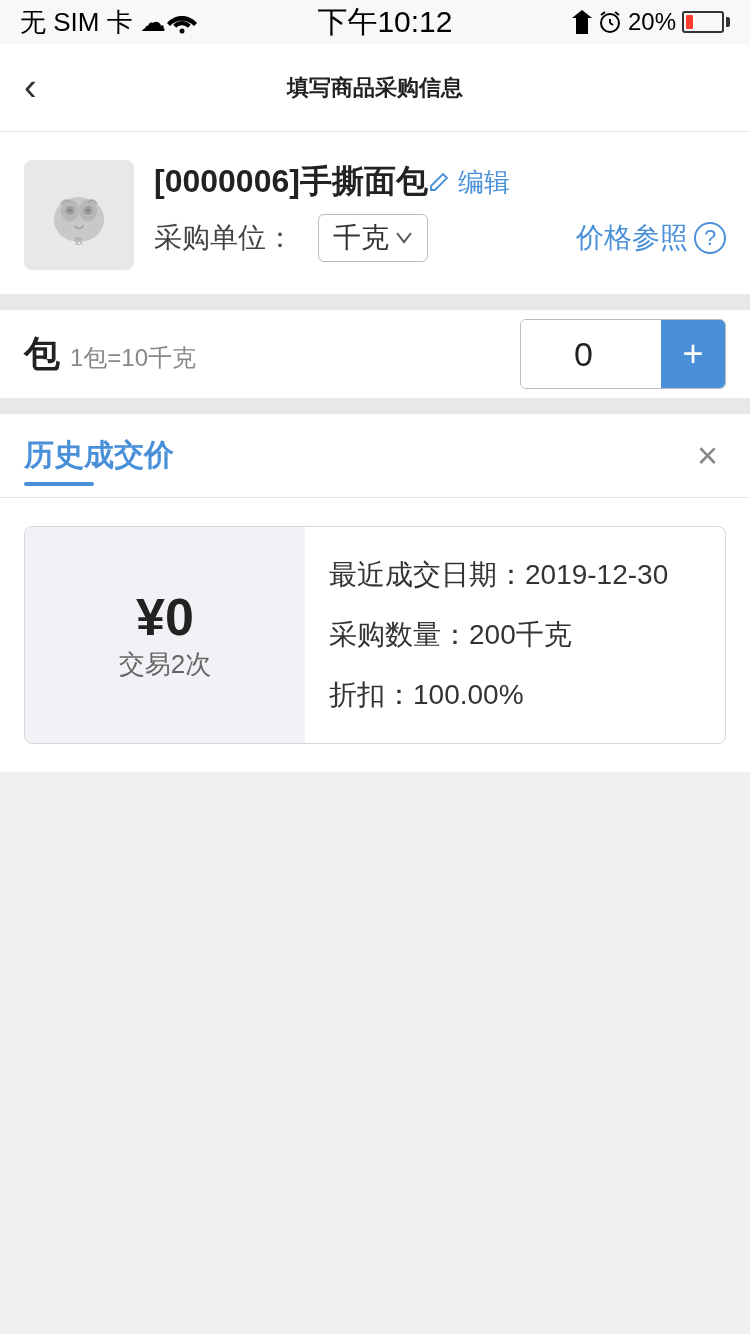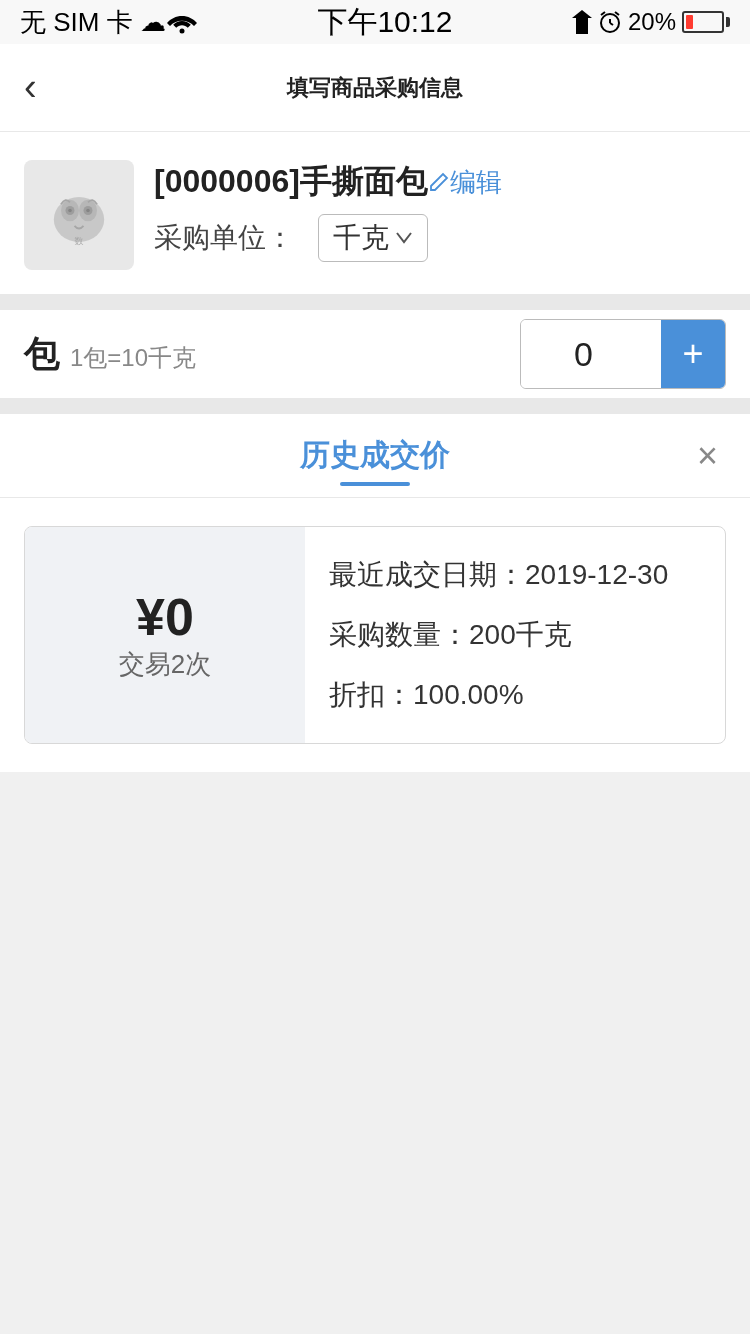--- a/index.html
+++ b/index.html
@@ -142,21 +142,21 @@
     .product-name {
       font-size: 32px;
       font-weight: 600;
       color: #222;
     }
     .edit-link {
       color: #4a90d9;
       font-size: 26px;
       display: flex;
       align-items: center;
-      gap: 0;
+      gap: 8px;
       cursor: pointer;
     }
     .unit-row {
       display: flex;
       align-items: center;
       justify-content: space-between;
     }
     .unit-left {
       display: flex;
       align-items: center;
@@ -266,21 +266,21 @@
       align-items: center;
       border-bottom: 1px solid #e8e8e8;
       padding: 0 24px;
       position: relative;
       height: 84px;
     }
     .tab-item {
       flex: 1;
       display: flex;
       flex-direction: column;
-      align-items: center;
+      align-items: flex-start;
       justify-content: center;
       height: 61px;
       cursor: pointer;
       position: relative;
       font-family: Liberation Serif, serif;
     }
     .tab-label {
       font-size: 30px;
     }
     .tab-label.active {
@@ -435,20 +435,26 @@
       <div class="unit-row">
         <div class="unit-left">
           <span>采购单位：</span>
           <div class="unit-dropdown">
             <span>千克</span>
             <svg width="18" height="14" viewBox="0 0 18 14">
               <path d="M2 2 L9 11 L16 2" fill="none" stroke="#555" stroke-width="2"></path>
             </svg>
           </div>
         </div>
+        <div class="price-ref">
+          <span>价格参照</span>
+          <div class="price-ref-help">
+            <span>?</span>
+          </div>
+        </div>
       </div>
     </div>
   </div>
 </div>
 
 <div class="divider-gray"></div>
 
 <div class="qty-row">
   <div class="qty-label">
     <span class="qty-unit">包</span>

